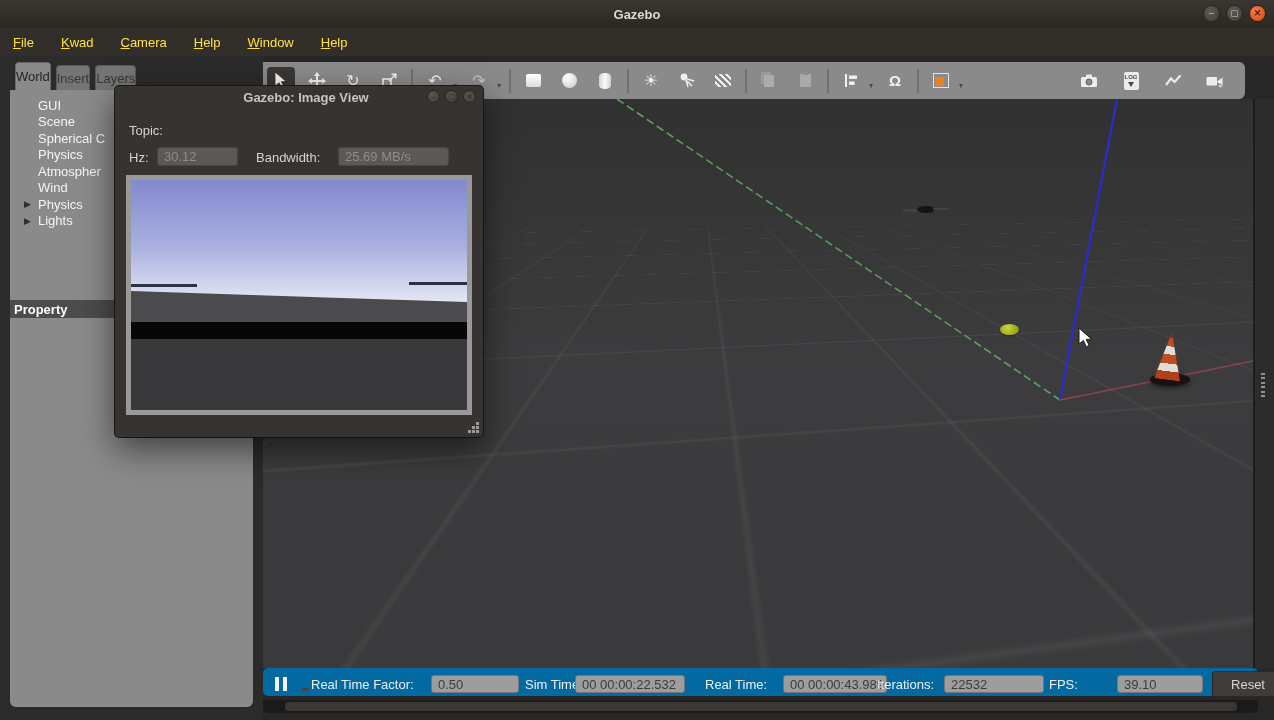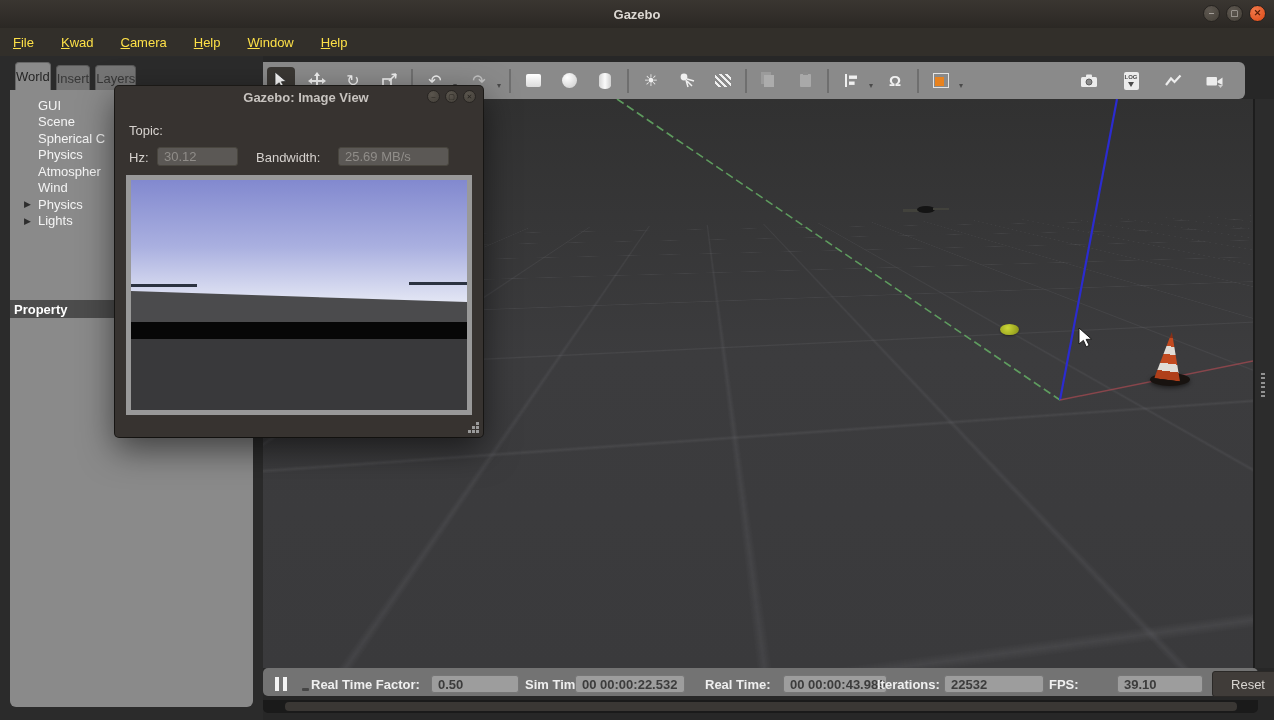--- a/index.html
+++ b/index.html
@@ -84,21 +84,21 @@
   .cone-body{position:absolute;left:9px;bottom:8px;width:26px;height:48px;transform:rotate(7deg);
     clip-path:polygon(46% 0,100% 100%,0 100%);
     background:linear-gradient(180deg,#8a2f15 0 12%,#c24a20 12% 30%,#e0dcd6 30% 47%,#c24a20 47% 66%,#e0dcd6 66% 82%,#b03f1a 82% 100%);}
   .mouse-cursor{position:absolute;left:815px;top:228px;z-index:6;}
   .right-strip{position:absolute;left:1253px;top:99px;width:21px;height:569px;background:#2c2c2c;
     border-left:2px solid #1d1d1d;}
   .vgrip{position:absolute;left:1261px;top:373px;width:4px;height:26px;
     background:repeating-linear-gradient(#919191 0 2px,transparent 2px 4.5px);}
 
   
-  .statusbar{position:absolute;left:263px;top:668px;width:995px;height:28px;background:#737373;border-radius:5px;font-weight:bold;}
+  .statusbar{position:absolute;left:263px;top:668px;width:995px;height:28px;background:#0369a1;border-radius:5px;}
   .sb-label{position:absolute;top:9px;color:#efefef;font-size:13px;white-space:nowrap;}
   .sb-field{position:absolute;top:7px;height:18px;background:#9d9d9d;border:1px solid #767676;border-radius:3px;
     color:#3c3c3c;font-size:13px;display:flex;align-items:center;padding-left:6px;white-space:nowrap;}
   .pause-btn{position:absolute;left:12px;top:9px;width:16px;height:14px;display:flex;gap:4px;}
   .pause-btn i{width:4px;height:14px;background:#f4f4f4;display:block;}
   .step-btn{position:absolute;left:39px;top:20px;width:7px;height:3px;background:#454545;border-radius:1px;}
   .reset-btn{position:absolute;left:1212px;top:671px;width:72px;height:26px;background:#403c39;
     border:1px solid #2b2927;border-radius:3px;color:#d9d5d1;font-size:13px;display:flex;align-items:center;
     justify-content:center;z-index:5;}
   .hscroll-track{position:absolute;left:263px;top:700px;width:995px;height:13px;background:#1a1a1a;

